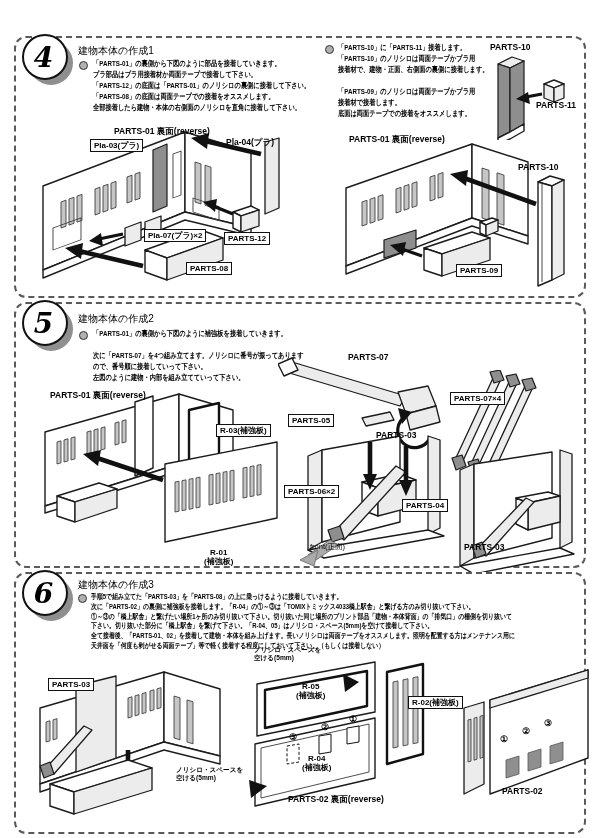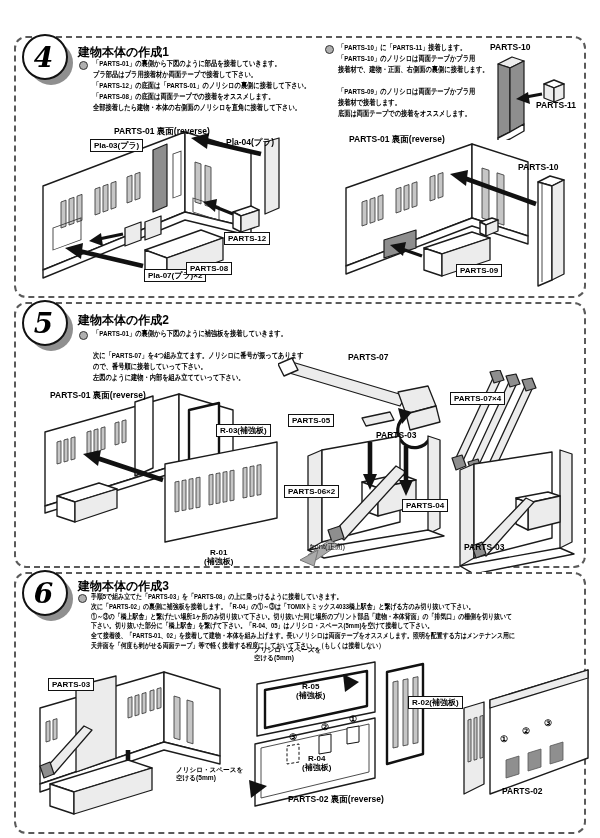--- a/index.html
+++ b/index.html
@@ -6,21 +6,21 @@
   html,body { background:#fff; }
   body { width:600px; height:838px; position:relative; font-family:"Liberation Sans",sans-serif; color:#000; overflow:hidden; }
   .page { position:absolute; inset:0; }
   .title { position:absolute; top:13px; left:0; width:600px; text-align:center; font-size:13px; font-weight:bold; letter-spacing:0.5px; white-space:nowrap; }
   .section { position:absolute; left:14px; width:572px; border:2px dashed #5a5a5a; border-radius:12px; }
   .badge { position:absolute; left:6px; top:-4px; width:54px; height:54px; }
   .badge-shadow { position:absolute; left:7px; top:7px; width:44px; height:44px; border-radius:50%; background:#8f8f8f; }
   .badge-face { position:absolute; left:0; top:0; width:46px; height:46px; border-radius:50%; background:#fff; border:2.5px solid #111;
     display:flex; align-items:center; justify-content:center;
     font-family:"DejaVu Serif",serif; font-style:italic; font-weight:bold; font-size:28px; padding-right:3px; }
-  .heading { position:absolute; font-size:12px; font-weight:bold; white-space:nowrap; }
+  .heading { position:absolute; font-size:10px; font-weight:normal; white-space:nowrap; }
   .bullet { position:absolute; width:9px; height:9px; border-radius:50%; background:#b0b0b0; border:1.5px solid #333; }
   .pblock { position:absolute; transform:scaleX(0.8); transform-origin:left top; }
   .pline { font-size:7.8px; font-weight:bold; line-height:11px; min-height:11px; white-space:nowrap; }
   .tight .pline { line-height:9.8px; min-height:9.8px; font-size:7.4px; }
   .lbl { position:absolute; font-size:8.5px; font-weight:bold; white-space:nowrap; }
   .lbl-box { position:absolute; font-size:8px; font-weight:bold; white-space:nowrap; border:1.4px solid #111; background:#fff; padding:0.5px 3px; line-height:1.25; }
   .lbl-sm { position:absolute; font-size:6.6px; font-weight:bold; white-space:nowrap; line-height:1.15; }
   .lbl-c { position:absolute; font-size:8px; font-weight:bold; white-space:nowrap; text-align:center; line-height:1.15; }
   .num { position:absolute; font-size:9px; font-weight:bold; white-space:nowrap; }
   .front-lbl { position:absolute; font-size:7.5px; white-space:nowrap; }
@@ -124,21 +124,21 @@
           <polygon class="ah" points="52,119 64,111 66,124"></polygon>
         </g>
       <g>
           <line class="ar" x1="106" y1="144" x2="42" y2="129"></line>
           <polygon class="ah" points="28,126 46,121 44,137"></polygon>
         </g>
     </svg>
     <div class="lbl" style="left:98px; top:88px;">PARTS-01 裏面(reverse)</div>
     <div class="lbl-box" style="left:38px; top:101px;margin-left:36px;">Pla-03(プラ)</div>
     <div class="lbl" style="left:210px; top:99px;">Pla-04(プラ)</div>
-    <div class="lbl-box" style="left:128px; top:191px;margin-top:40px;">Pla-07(プラ)×2</div>
+    <div class="lbl-box" style="left:128px; top:191px;">Pla-07(プラ)×2</div>
     <div class="lbl-box" style="left:208px; top:194px;">PARTS-12</div>
     <div class="lbl-box" style="left:170px; top:224px;">PARTS-08</div>
 
     <svg class="diag" style="left:316px; top:92px;" width="252" height="168" viewBox="0 0 252 168">
       <polygon class="f" points="14,58 140,14 140,88 14,136"></polygon>
       <polygon class="f" points="140,14 196,32 196,106 140,88"></polygon>
       <polygon class="f" points="14,136 140,88 196,106 196,114 140,96 14,144"></polygon>
       <g transform="translate(30,72) skewY(-19)">
           <rect class="w" x="0" y="0" width="5" height="24"></rect>
           <rect class="w" x="8" y="0" width="5" height="24"></rect>

